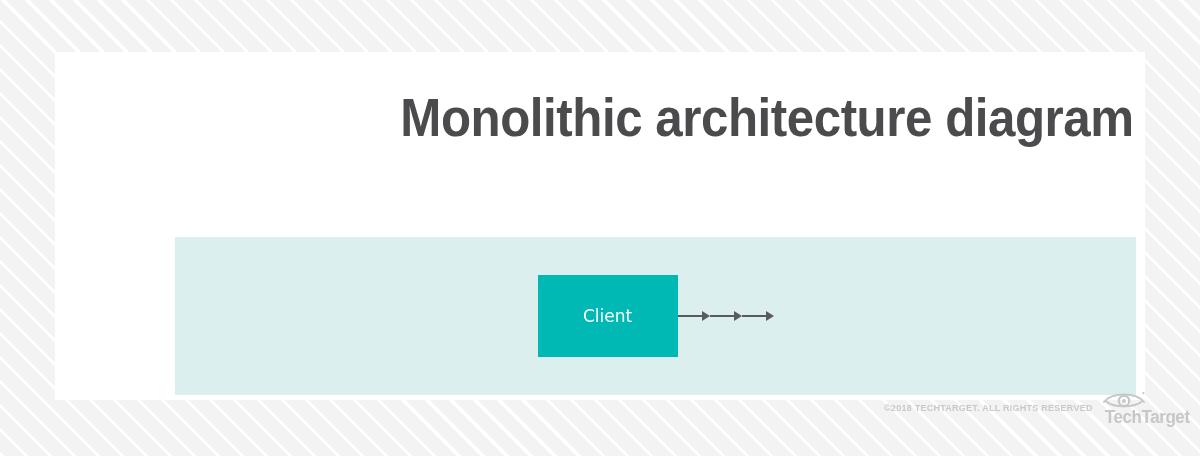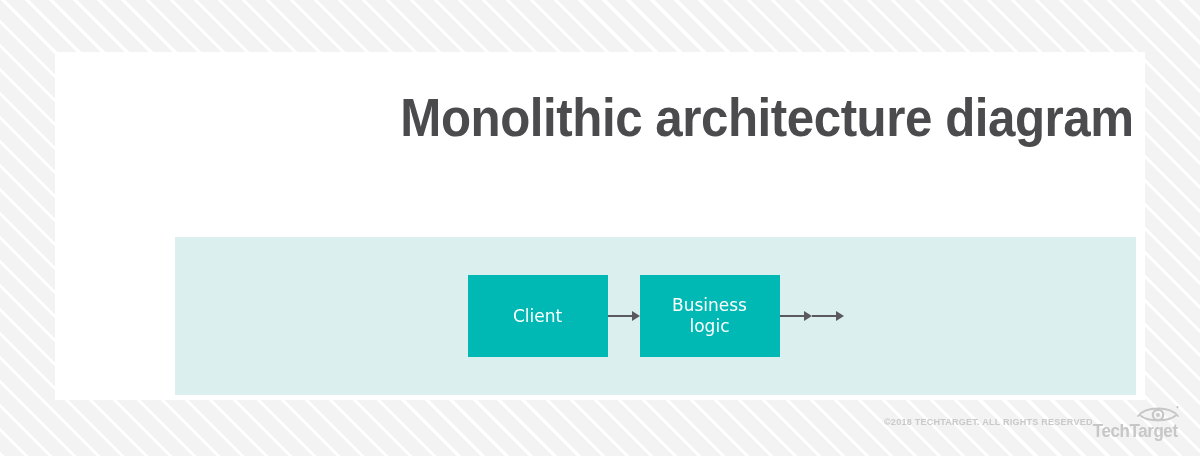--- a/index.html
+++ b/index.html
@@ -122,21 +122,21 @@
     height: 0;
     border-left: 8px solid #5a5a5e;
     border-top: 5px solid transparent;
     border-bottom: 5px solid transparent;
   }
 
   
   #footer {
     position: absolute;
     left: 860px;
-    top: 398px;
+    top: 384px;
     width: 320px;
     height: 46px;
     display: flex;
     align-items: center;
     justify-content: flex-end;
     gap: 9px;
   }
 
   #copyright {
     font-family: "Liberation Sans Narrow", "Liberation Sans", sans-serif;
@@ -145,21 +145,21 @@
     letter-spacing: 0.25px;
     color: #c9c9c9;
     white-space: nowrap;
     transform: scaleX(0.95);
     transform-origin: right center;
   }
 
   #brand-logo {
     display: flex;
     flex-direction: column;
-    align-items: flex-end;
+    align-items: flex-start;
     width: 78px;
   }
   #brand-eye {
     display: block;
     margin-bottom: -1px;
   }
   #brand-wordmark {
     font-family: "Liberation Sans Narrow", "Liberation Sans", sans-serif;
     font-size: 18px;
     font-weight: bold;
@@ -183,24 +183,20 @@
 
         <div class="node-box">
           <span class="node-label">Client</span>
         </div>
 
         <div class="arrow">
           <span class="shaft"></span>
           <span class="head"></span>
         </div>
 
-        <div class="node-box">
-          <span class="node-label">Business
-logic</span>
-        </div>
 
         <div class="arrow">
           <span class="shaft"></span>
           <span class="head"></span>
         </div>
 
 
         <div class="arrow">
           <span class="shaft"></span>
           <span class="head"></span>

